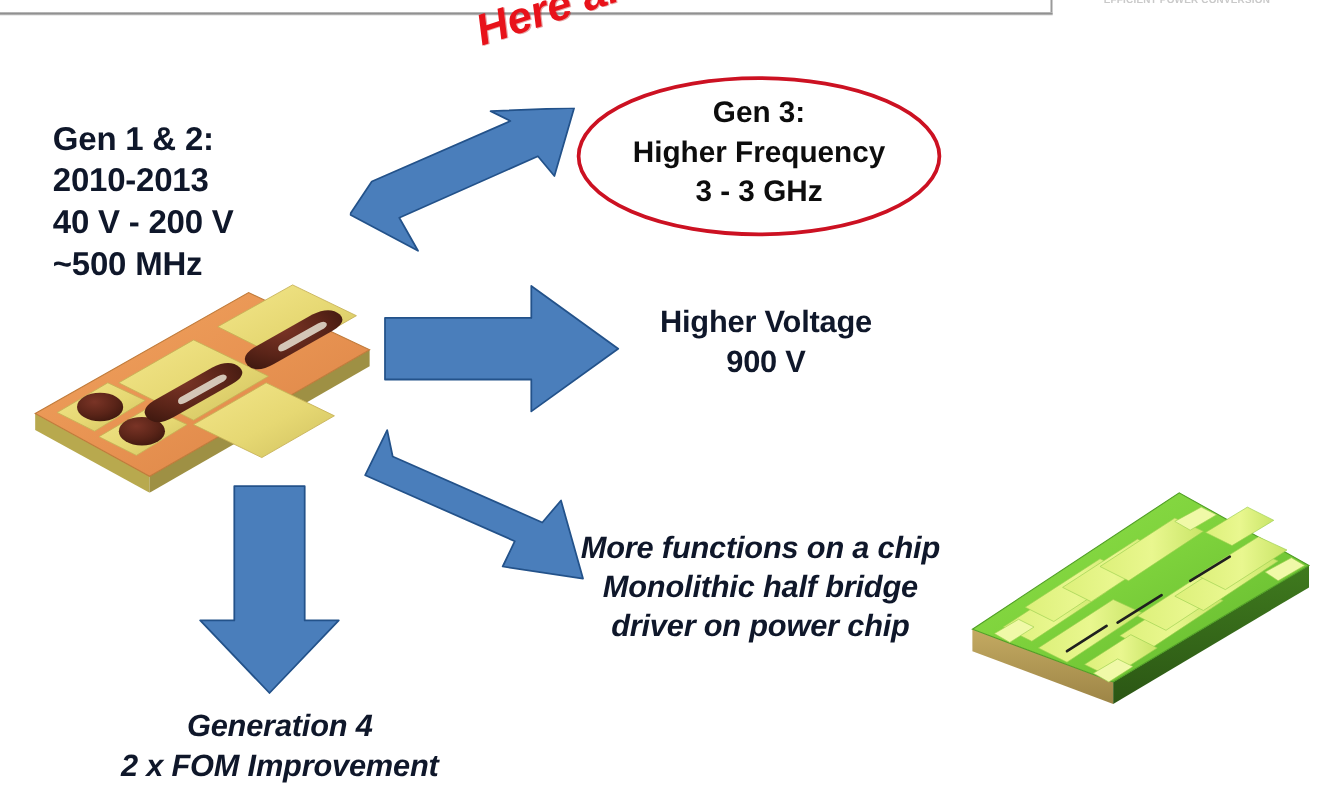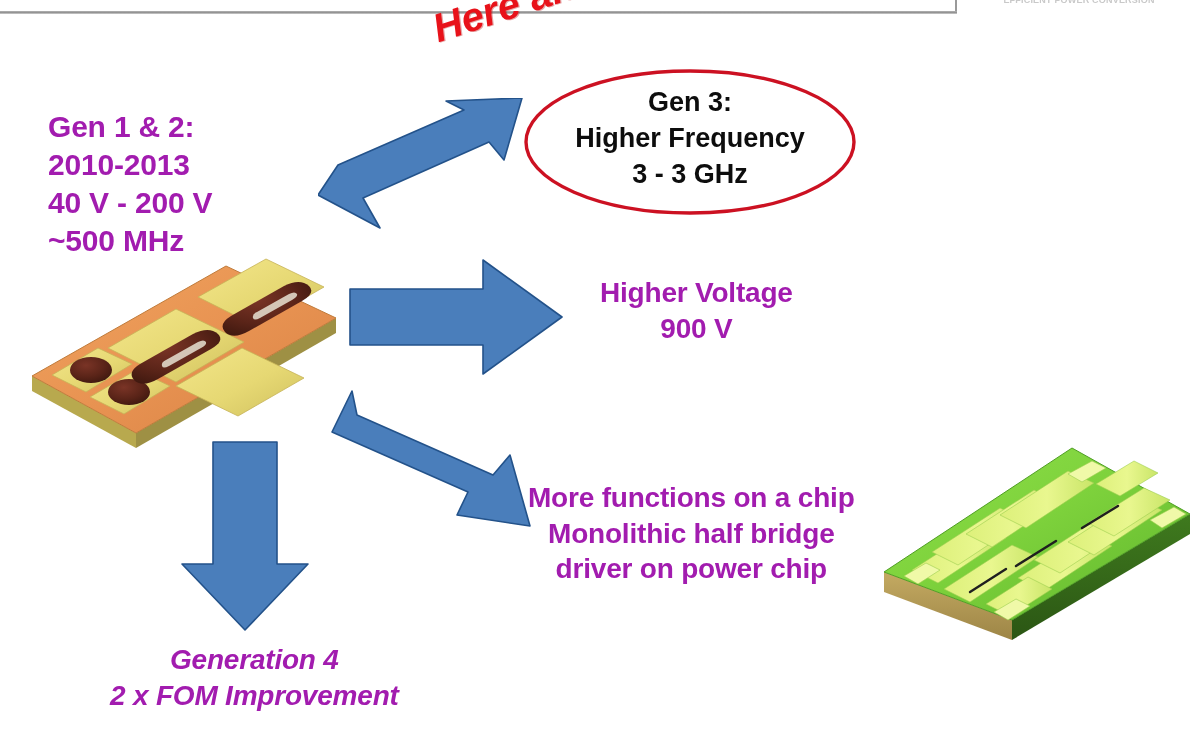--- a/index.html
+++ b/index.html
@@ -54,21 +54,21 @@
     letter-spacing: .2px;
     color: #c9c9c9;
     white-space: nowrap;
     text-align: center;
   }
 
   
   .txt {
     position: absolute;
     font-weight: bold;
-    color: #a21caf;
+    color: #0f172a;
     line-height: 1.27;
     white-space: pre-line;
     letter-spacing: -0.2px;
   }
   #gen12-text {
     left: 48px;
     top: 108px;
     font-size: 30px;
     text-align: left;
   }
@@ -76,20 +76,21 @@
     left: 600px;
     top: 275px;
     font-size: 28px;
     text-align: center;
   }
   #more-functions-text {
     left: 528px;
     top: 480px;
     font-size: 28px;
     text-align: center;
+    font-style: italic;
   }
   #generation4-text {
     left: 110px;
     top: 642px;
     font-size: 28px;
     text-align: center;
     font-style: italic;
   }
 
   

